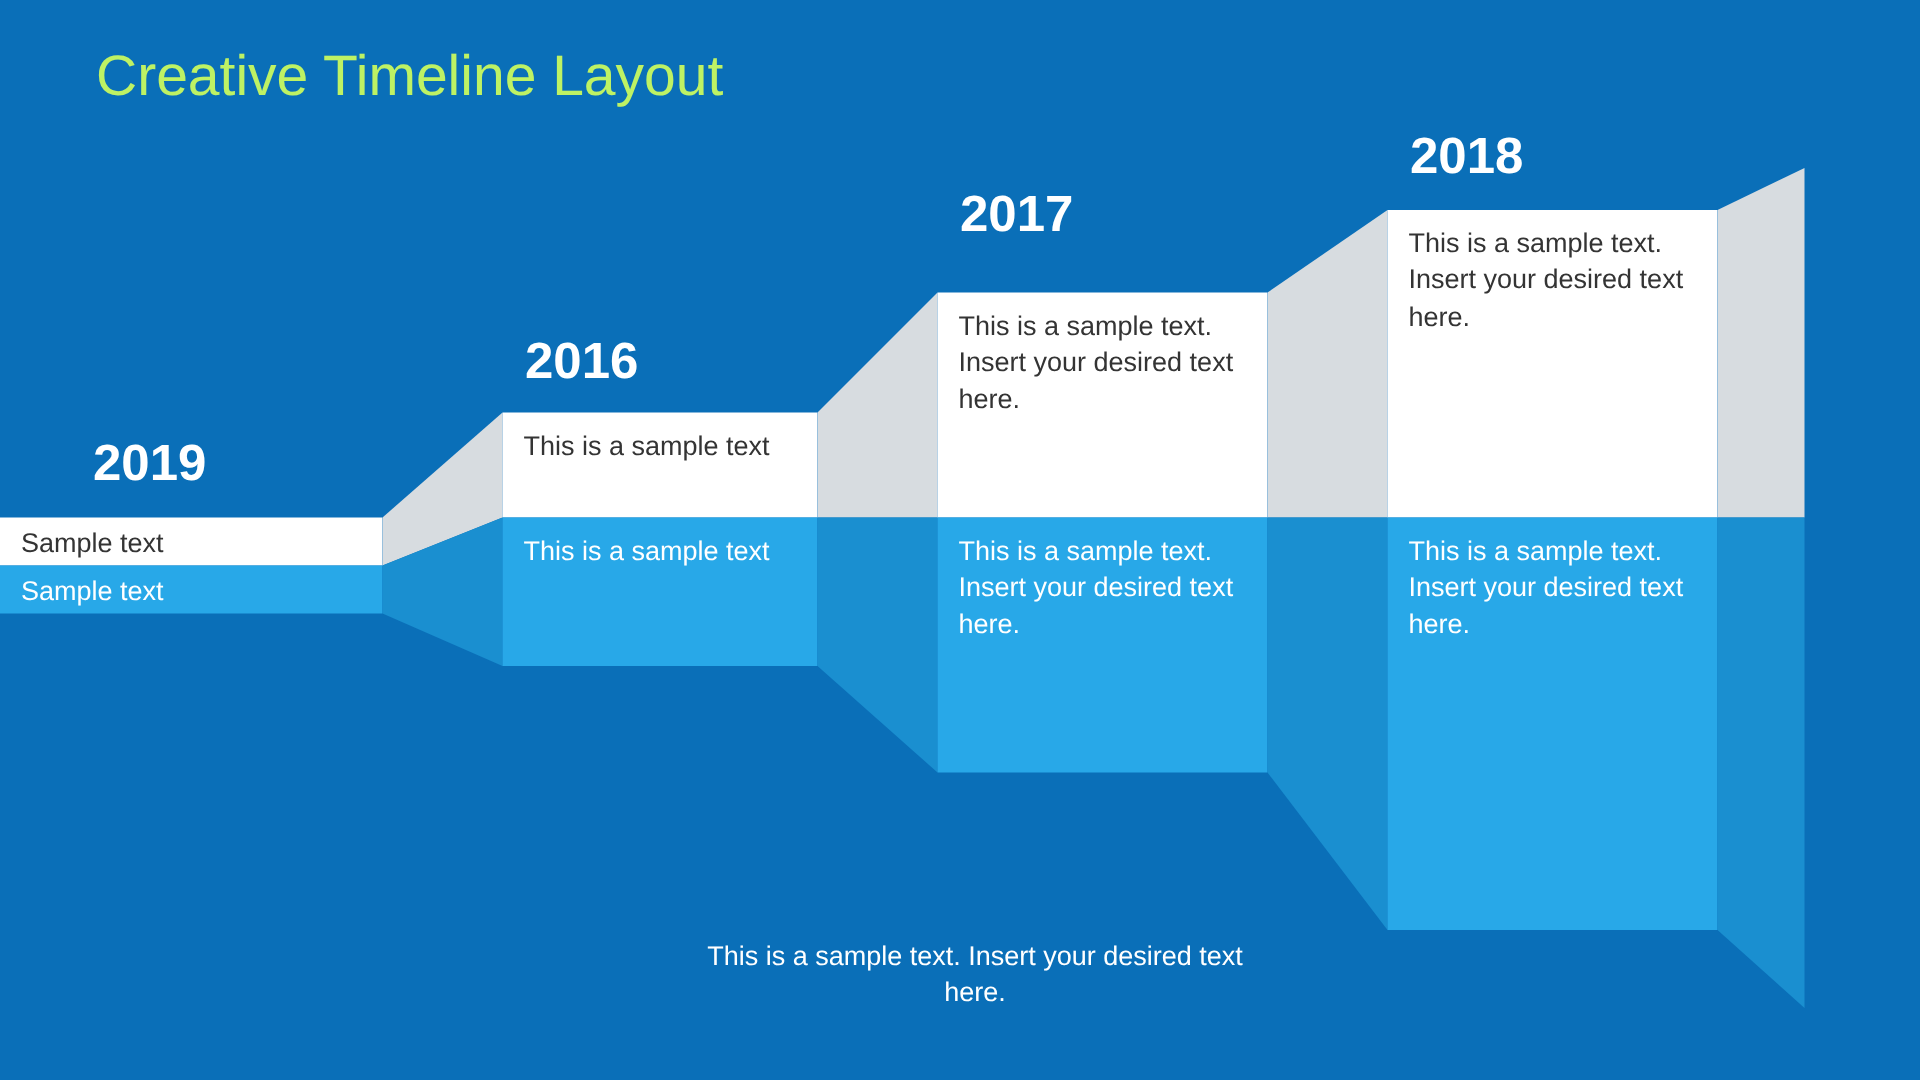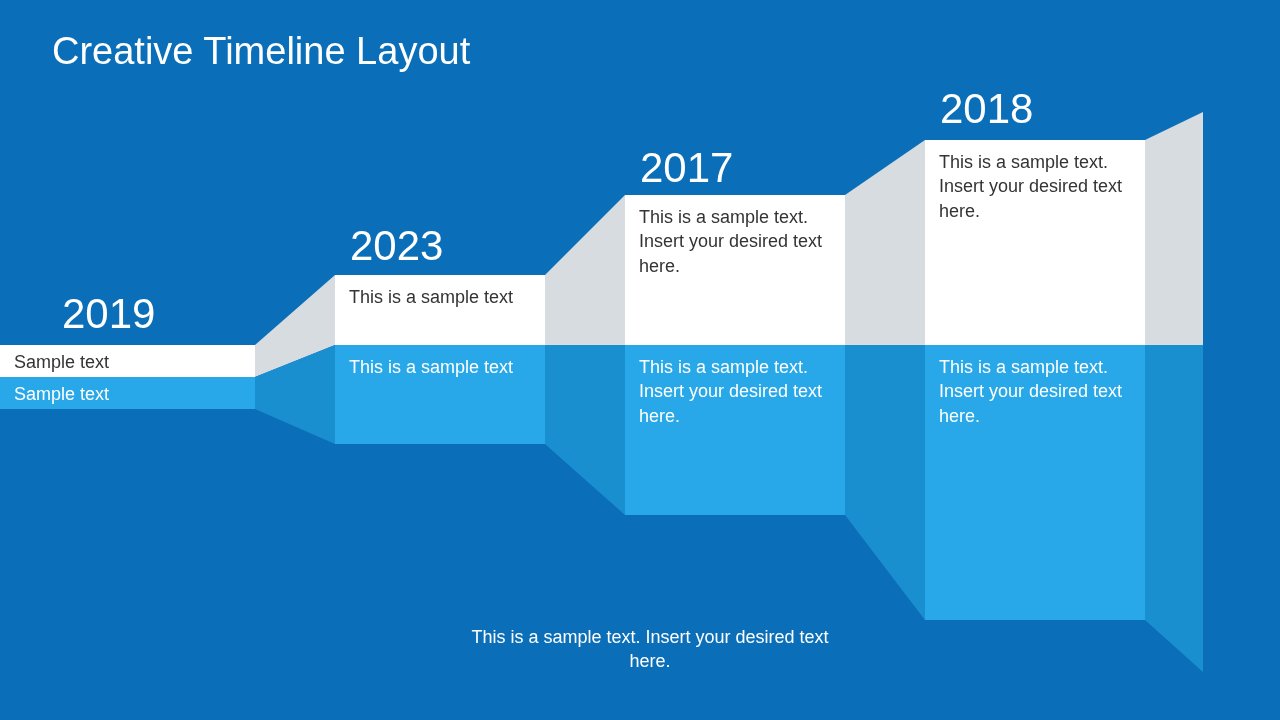--- a/index.html
+++ b/index.html
@@ -7,33 +7,33 @@
     width: 1280px;
     height: 720px;
     background: #0a6fb8;
     font-family: "Segoe UI", Arial, sans-serif;
     position: relative;
     overflow: hidden;
     color: #fff;
   }
   .title {
     position: absolute;
-    left: 52px;
+    left: 64px;
     top: 30px;
     font-size: 38px;
     font-weight: 300;
-    color: #ffffff;
+    color: #bef264;
   }
   .step {
     position: absolute;
   }
   .year {
     position: absolute;
-    font-size: 42px;
-    font-weight: 400;
+    font-size: 34px;
+    font-weight: 700;
     color: #fff;
     white-space: nowrap;
   }
   .top-box {
     position: absolute;
     background: #fff;
     color: #343434;
     font-size: 18px;
     padding: 10px 14px;
     line-height: 1.35;
@@ -68,32 +68,32 @@
   <div class="top-box" style="left:0; top:345px; width:255px; height:32px; padding:5px 14px;">Sample text</div>
   <div class="bot-box" style="left:0; top:377px; width:255px; height:32px; padding:5px 14px;">Sample text</div>
 </div>
 
 <svg class="connector" style="left:255px; top:275px;" width="82" height="169">
   <polygon points="0,70 80,0 80,70 0,102" fill="#d7dce0"></polygon>
   <polygon points="0,102 80,70 80,169 0,134" fill="#1a8fd0"></polygon>
 </svg>
 
 <div class="step">
-  <div class="year" style="left:350px; top:222px;">2023</div>
+  <div class="year" style="left:350px; top:222px;">2016</div>
   <div class="top-box" style="left:335px; top:275px; width:210px; height:70px;">This is a sample text</div>
   <div class="bot-box" style="left:335px; top:345px; width:210px; height:99px;">This is a sample text</div>
 </div>
 
 <svg class="connector" style="left:545px; top:195px;" width="82" height="320">
   <polygon points="0,80 80,0 80,150 0,150" fill="#d7dce0"></polygon>
   <polygon points="0,150 80,150 80,320 0,249" fill="#1a8fd0"></polygon>
 </svg>
 
 <div class="step">
-  <div class="year" style="left:640px; top:144px;text-align:right;">2017</div>
+  <div class="year" style="left:640px; top:124px;text-align:right;">2017</div>
   <div class="top-box" style="left:625px; top:195px; width:220px; height:150px;">This is a sample text. Insert your desired text here.</div>
   <div class="bot-box" style="left:625px; top:345px; width:220px; height:170px;">This is a sample text. Insert your desired text here.</div>
 </div>
 
 <svg class="connector" style="left:845px; top:140px;" width="82" height="480">
   <polygon points="0,55 80,0 80,205 0,205" fill="#d7dce0"></polygon>
   <polygon points="0,205 80,205 80,480 0,375" fill="#1a8fd0"></polygon>
 </svg>
 
 <div class="step">

